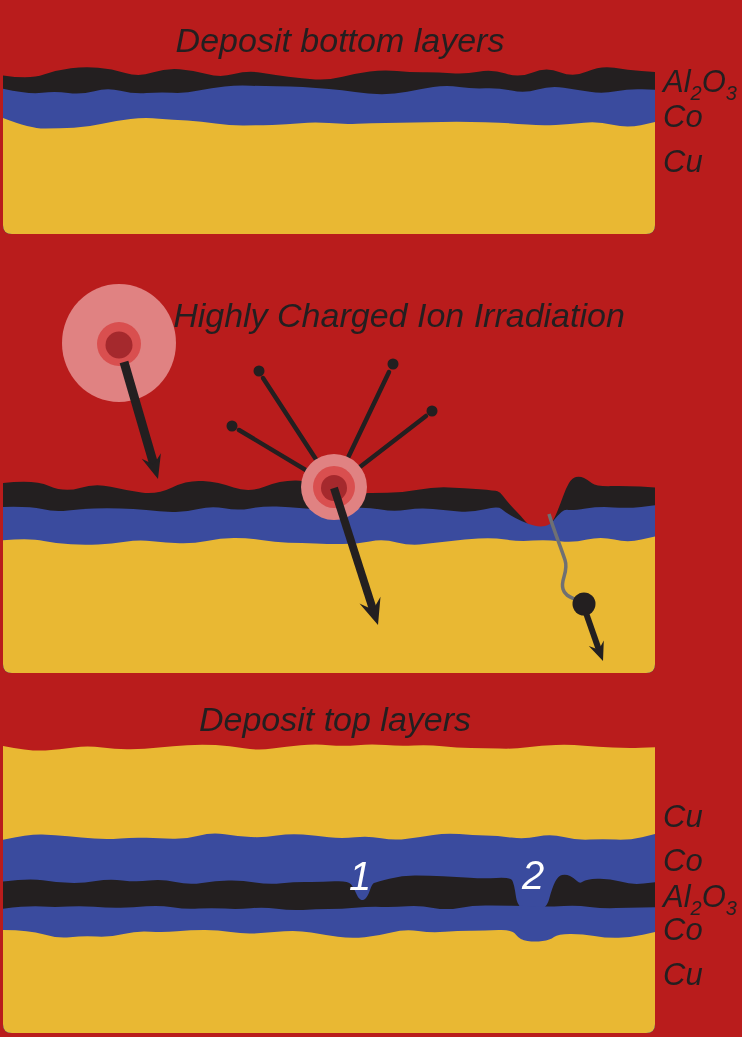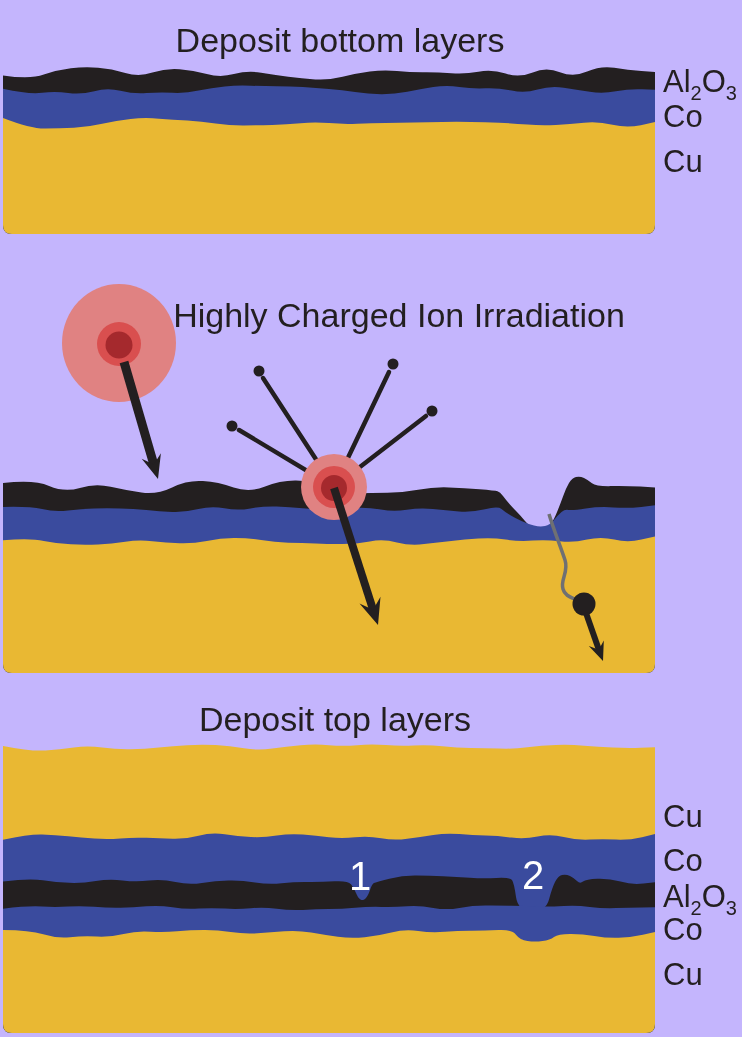--- a/index.html
+++ b/index.html
@@ -1,16 +1,16 @@
 <!DOCTYPE html>
 <html><head>
 <meta charset="utf-8">
 <style>
   html,body{margin:0;padding:0;background:#ffffff;}
-  .figure-wrap{width:742px;height:1037px;position:relative;background:#c4b5fd;overflow:hidden;}
+  .figure-wrap{width:742px;height:1037px;position:relative;background:#b91c1c;overflow:hidden;font-style:italic;}
   svg{display:block;}
   text{font-family:"Liberation Sans","DejaVu Sans",sans-serif;}
   .title-text{font-size:34px;}
   .layer-label{font-size:31px;}
   .sub{font-size:20px;}
   .defect-num{font-size:40px;}
 </style>
 </head>
 <body>
 

